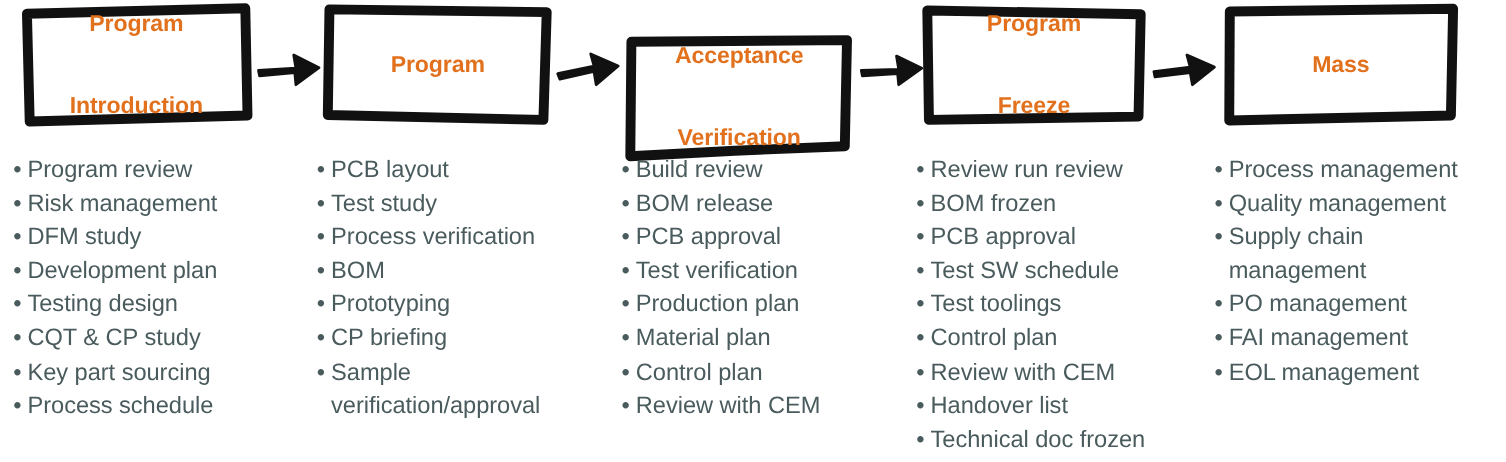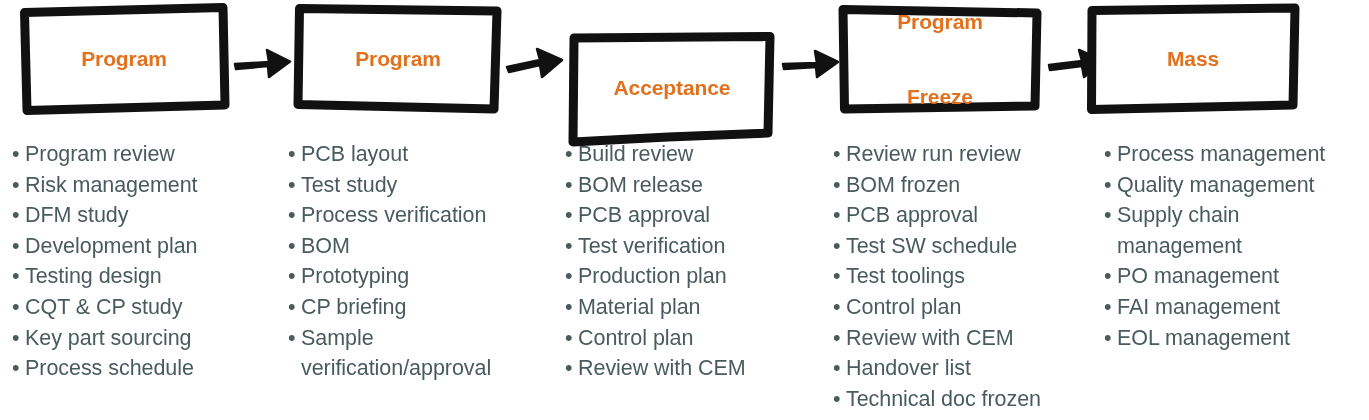--- a/index.html
+++ b/index.html
@@ -92,20 +92,21 @@
 <body>
 
 <div id="diagram">
 
   <div class="stage-box" style="left:20px; width:208px;">
     <svg class="box-outline" viewBox="0 0 208 108" preserveAspectRatio="none">
       <path d="M4.5,7.5 L203,2.5 L205,100 L7,105.5 Z" fill="#ffffff" stroke="#111111" stroke-width="9" stroke-linejoin="round" stroke-linecap="round"></path>
     </svg>
     <div class="stage-label">
       <span class="ln">Program</span>
+      <span class="ln">Introduction</span>
     </div>
   </div>
 
   <div class="flow-arrow" style="left:234px;">
     <svg viewBox="0 0 58 42" preserveAspectRatio="none">
       <path d="M1,24 L35,22 L33,10 L56,21.5 L35,37 L34,26 L2,29 Z" fill="#111111" stroke="#111111" stroke-width="2.5" stroke-linejoin="round"></path>
     </svg>
   </div>
 
   <div class="stage-box" style="left:294px; width:208px;">
@@ -122,20 +123,21 @@
       <path d="M1,27 L34,20 L31,9 L56,20 L36,37 L34,25 L3,32 Z" fill="#111111" stroke="#111111" stroke-width="2.5" stroke-linejoin="round"></path>
     </svg>
   </div>
 
   <div class="stage-box" style="left:568px; width:208px;margin-top:29px;">
     <svg class="box-outline" viewBox="0 0 208 108" preserveAspectRatio="none">
       <path d="M6,4 L202,2.5 L200,99 L100,103 L5,108 Z" fill="#ffffff" stroke="#111111" stroke-width="9" stroke-linejoin="round" stroke-linecap="round"></path>
     </svg>
     <div class="stage-label">
       <span class="ln">Acceptance</span>
+      <span class="ln">Verification</span>
     </div>
   </div>
 
   <div class="flow-arrow" style="left:782px;">
     <svg viewBox="0 0 58 42" preserveAspectRatio="none">
       <path d="M1,24 L35,23 L33,11 L56,22 L35,37 L34,27 L2,29 Z" fill="#111111" stroke="#111111" stroke-width="2.5" stroke-linejoin="round"></path>
     </svg>
   </div>
 
   <div class="stage-box" style="left:838px; width:204px;">
@@ -147,21 +149,21 @@
       <span class="ln">Freeze</span>
     </div>
   </div>
 
   <div class="flow-arrow" style="left:1048px;">
     <svg viewBox="0 0 58 42" preserveAspectRatio="none">
       <path d="M1,25 L34,21 L31,10 L56,21 L36,37 L34,26 L2,30 Z" fill="#111111" stroke="#111111" stroke-width="2.5" stroke-linejoin="round"></path>
     </svg>
   </div>
 
-  <div class="stage-box" style="left:1086px; width:214px;">
+  <div class="stage-box" style="left:1112px; width:214px;">
     <svg class="box-outline" viewBox="0 0 214 108" preserveAspectRatio="none">
       <path d="M6,5.5 L209,3 L207,100 L5.5,104.5 Z" fill="#ffffff" stroke="#111111" stroke-width="9" stroke-linejoin="round" stroke-linecap="round"></path>
     </svg>
     <div class="stage-label">
       <span class="ln">Mass</span>
     </div>
   </div>
 
   <div class="bullet-column" style="left:12px; width:270px;">
       <div class="bullet-item"><span class="bullet-dot">•</span><span class="bullet-text">Program review</span></div>

